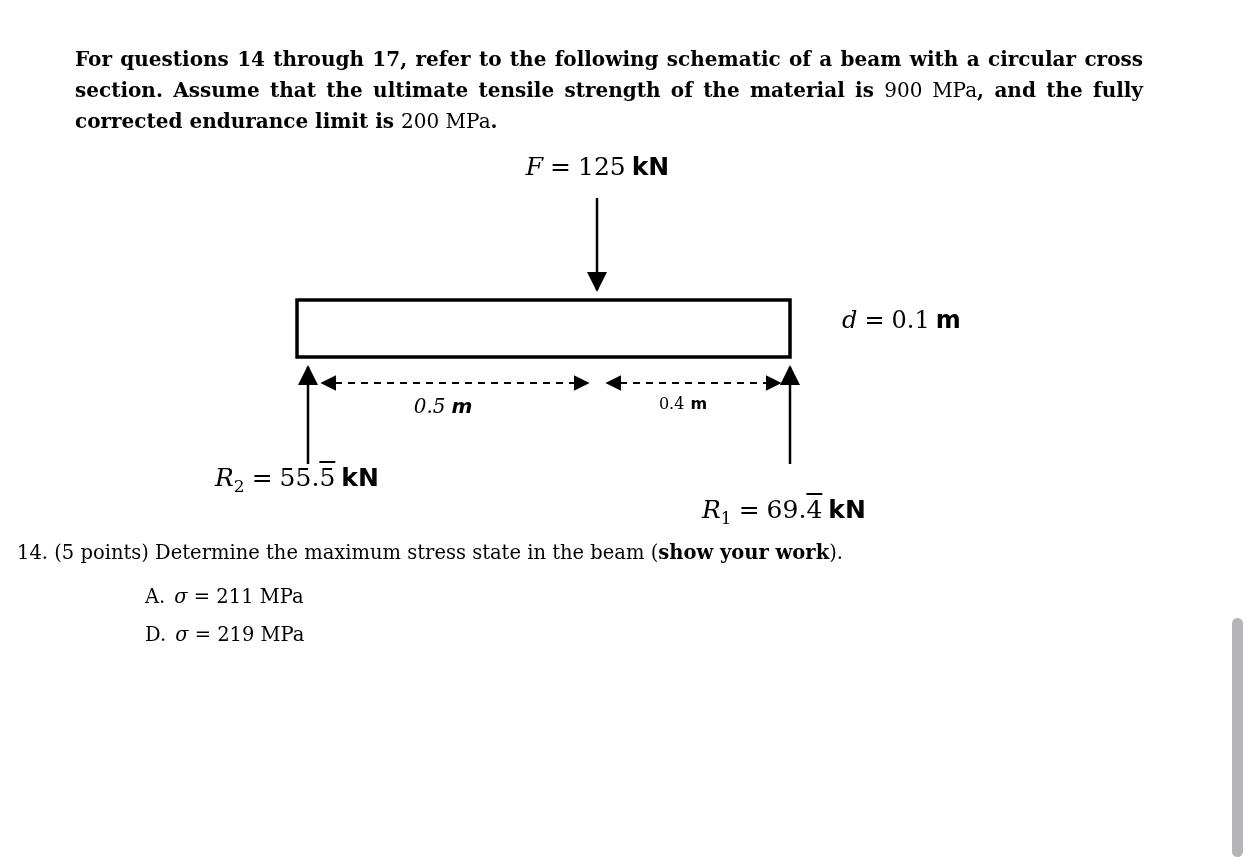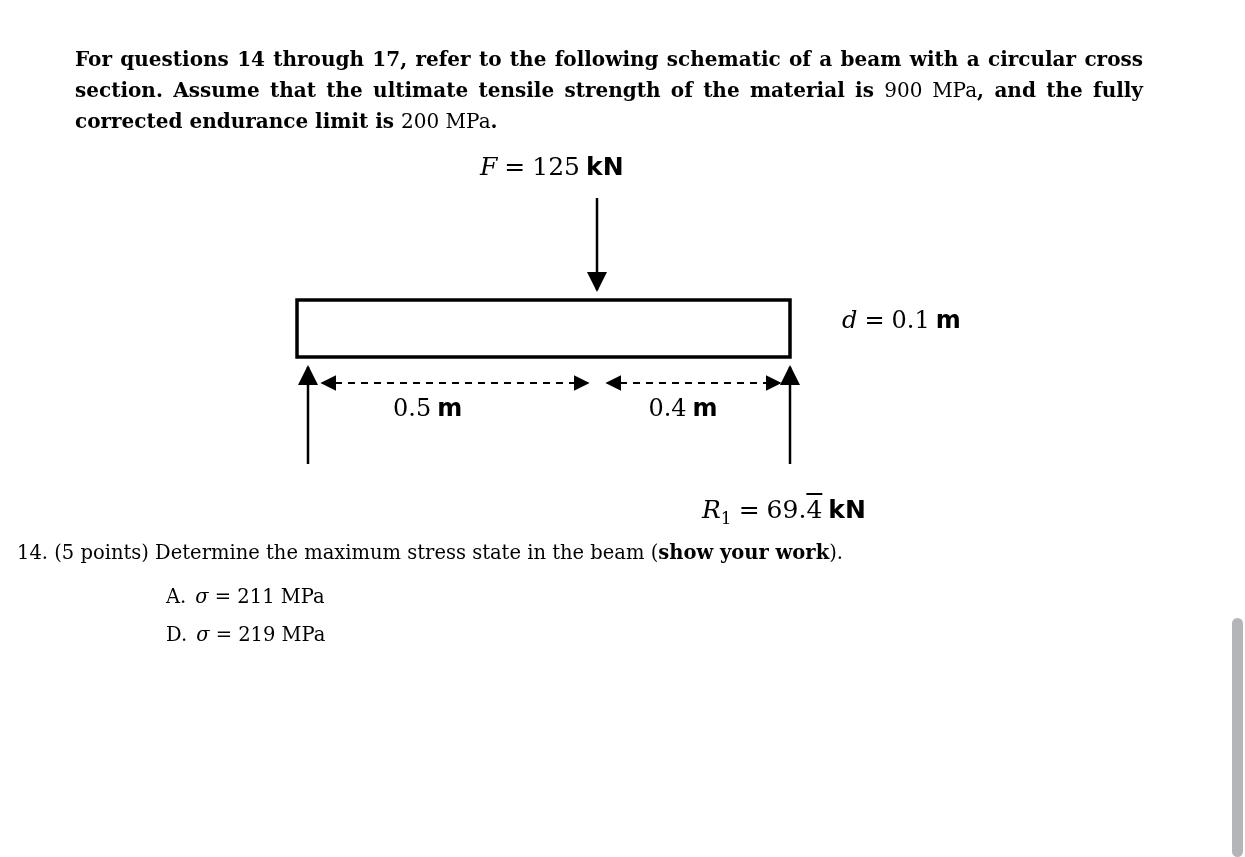--- a/index.html
+++ b/index.html
@@ -10,37 +10,37 @@
   
   .intro {
     position:absolute; left:75px; top:44px; width:1068px;
     font-size:20px; line-height:31px; font-weight:bold; text-align:justify;
   }
   .intro .regular { font-weight:normal; }
 
   
   .diagram-svg { position:absolute; left:0; top:0; width:1245px; height:530px; }
   .lbl { position:absolute; font-size:25px; white-space:nowrap; }
-  .lbl-force { left:480px; top:152px; width:235px; text-align:left; }
+  .lbl-force { left:480px; top:152px; width:235px; text-align:center; }
   .lbl-diameter { left:798px; top:306px; font-size:24px;margin-left:44px; }
-  .lbl-dim-left { left:393px; top:394px; width:100px; font-size:24px; }
-  .lbl-dim-right { left:633px; top:394px; width:100px; text-align:center; font-size:24px; }
+  .lbl-dim-left { left:393px; top:394px; width:100px; text-align:center; font-size:20px;font-style:italic; }
+  .lbl-dim-right { left:633px; top:394px; width:100px; text-align:center; font-size:16px; }
   .lbl-r2 { left:215px; top:463px; }
   .lbl-r1 { left:702px; top:463px;margin-top:32px; }
 
   .mvar { font-style:italic; }
   .eq { margin:0 7px; }
   .unit { font-family:"DejaVu Sans", "Liberation Sans", sans-serif; font-weight:bold; margin-left:6px; }
   .bar { text-decoration:overline; }
   sub { font-size:68%; line-height:0; }
 
   
   .question { position:absolute; left:17px; top:541px; font-size:19.5px; }
   .q-bold { font-weight:bold; }
-  .options { position:absolute; left:145px; top:585px; font-size:19.5px;margin-left:21px; }
+  .options { position:absolute; left:145px; top:585px; font-size:19.5px; }
   .option { height:38px; }
   .opt-letter { margin-right:9px; }
 
   
   .scroll-thumb {
     position:absolute; right:2px; top:618px; width:11px; height:239px;
     background:#b3b5b8; border-radius:6px;
   }
 </style>
 </head>
@@ -81,20 +81,23 @@
   </div>
 
   <div class="lbl lbl-dim-left">
     <span>0.5</span><span class="unit">m</span>
   </div>
 
   <div class="lbl lbl-dim-right">
     <span>0.4</span><span class="unit">m</span>
   </div>
 
+  <div class="lbl lbl-r2">
+    <span class="mvar">R</span><sub>2</sub><span class="eq">=</span><span>55.</span><span class="bar">5</span><span class="unit">kN</span>
+  </div>
 
   <div class="lbl lbl-r1">
     <span class="mvar">R</span><sub>1</sub><span class="eq">=</span><span>69.</span><span class="bar">4</span><span class="unit">kN</span>
   </div>
 
   <div class="question">
     <span>14.</span>
     <span>(5 points)</span>
     <span>Determine the maximum stress state in the beam (</span><span class="q-bold">show your work</span><span>).</span>
   </div>

